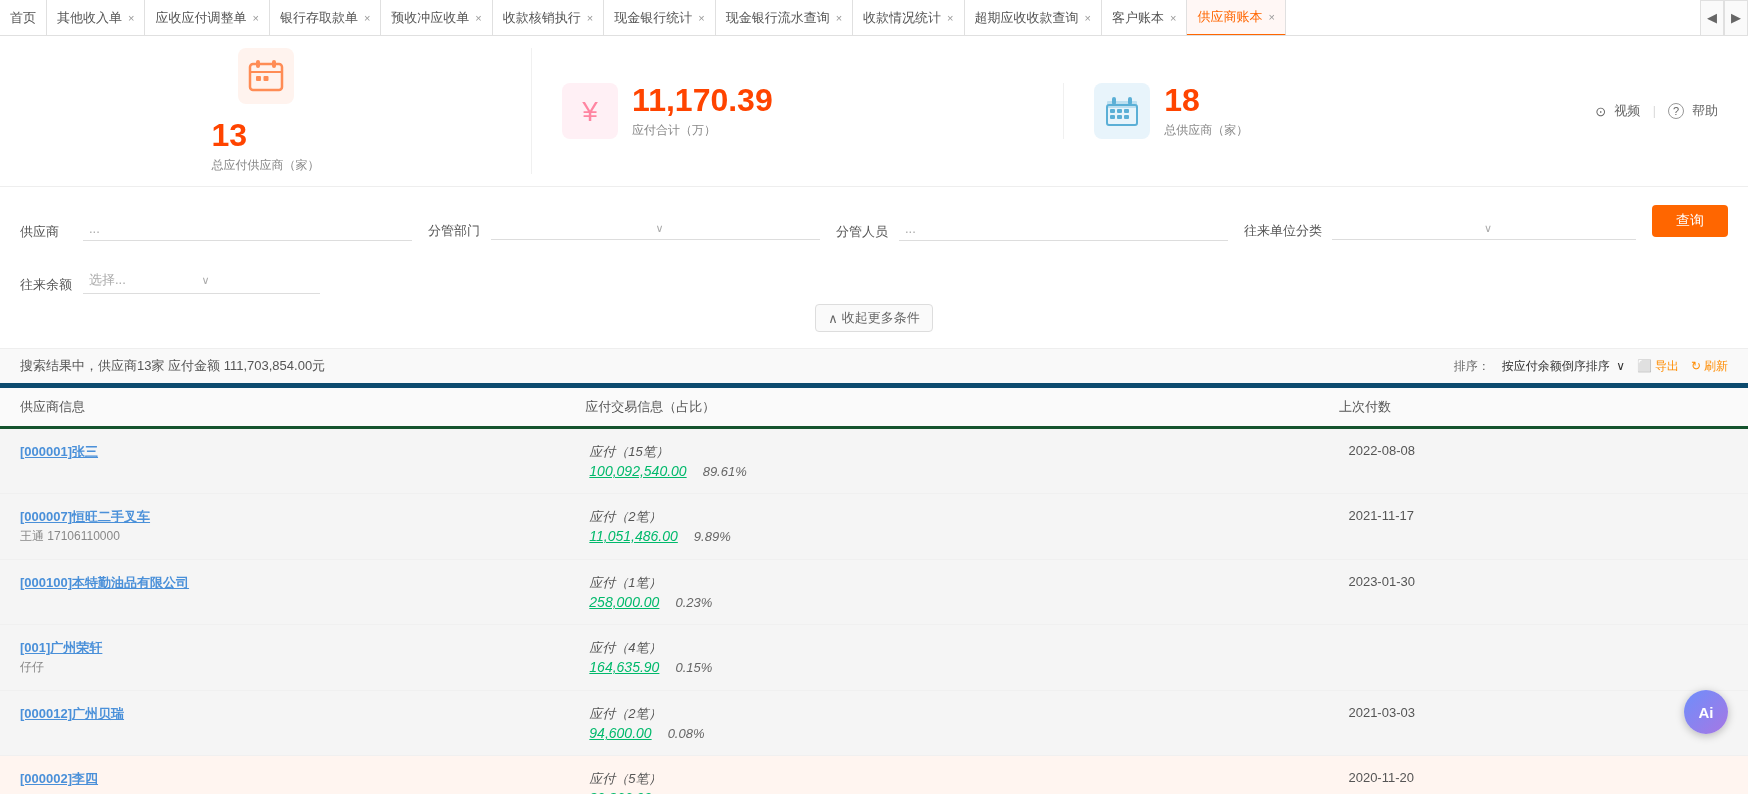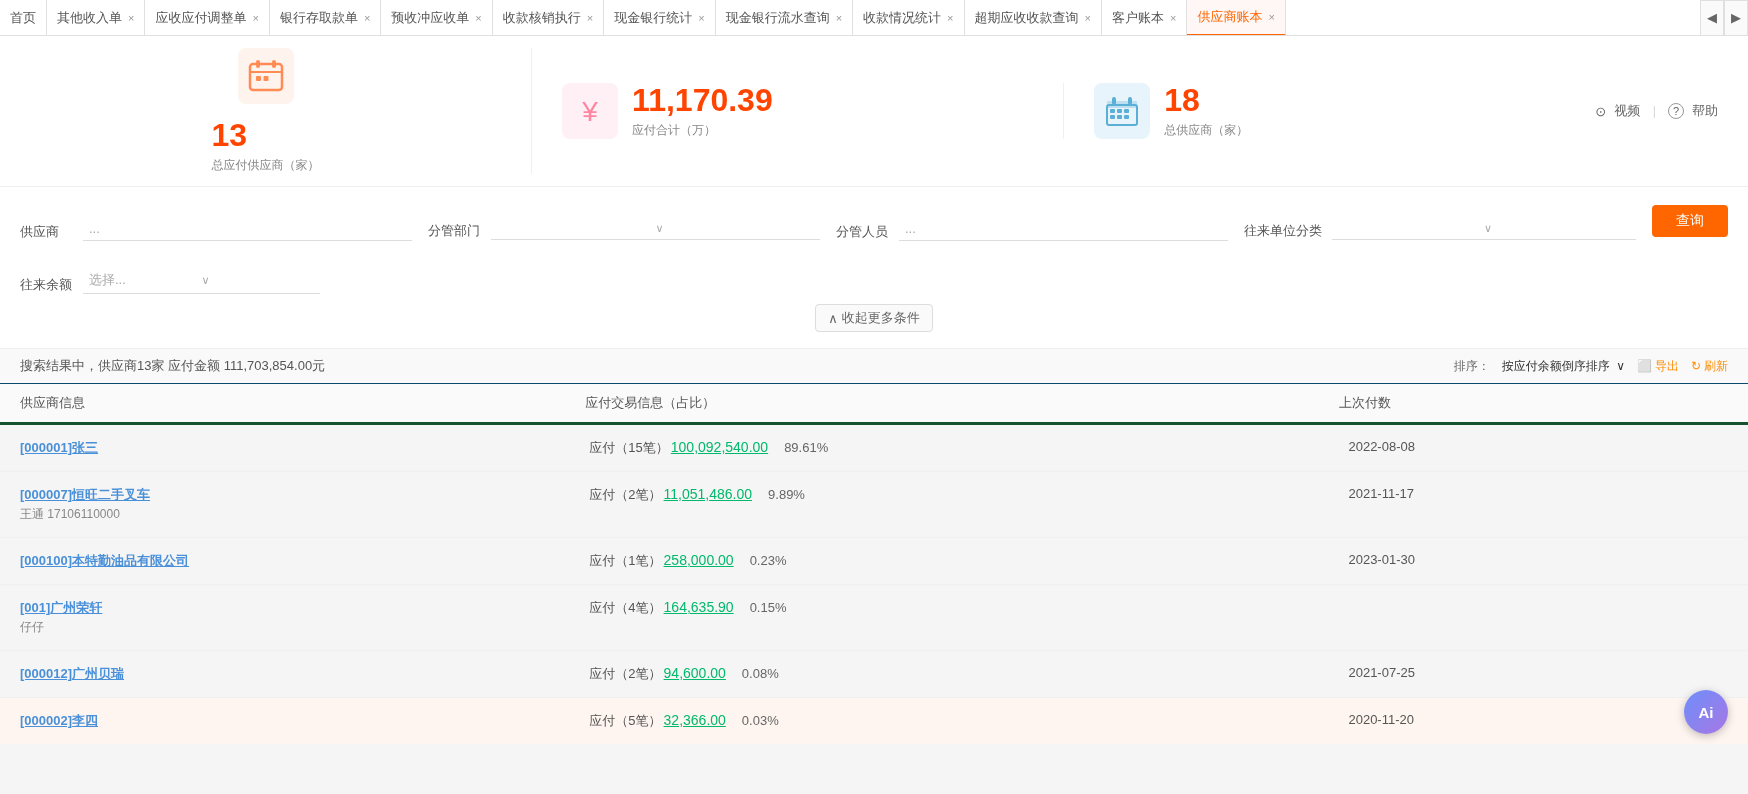--- a/index.html
+++ b/index.html
@@ -164,21 +164,21 @@
       margin: 0 auto 6px;
     }
 
     
     .results-bar {
       background: #f9f9f9;
       padding: 8px 20px;
       display: flex;
       align-items: center;
       justify-content: space-between;
-      border-bottom: 1px solid #0c4a6e;
+      border-bottom: 5px solid #0c4a6e;
       font-size: 13px;
       color: #555;
     }
     .results-right {
       display: flex;
       align-items: center;
       gap: 12px;
       font-size: 12px;
       color: #666;
     }
@@ -216,21 +216,21 @@
       text-decoration: underline;
       cursor: pointer;
       font-size: 13px;
       font-weight: bold;
     }
     .supplier-contact {
       font-size: 12px;
       color: #888;
       margin-top: 2px;
     }
-    .transaction-info { display: flex; align-items: flex-start; gap: 2px; }
+    .transaction-info { display: flex; align-items: flex-start; flex-direction: column; gap: 2px; font-style: italic; }
     .transaction-type { font-size: 13px; color: #555; }
     .transaction-amount {
       font-size: 14px;
       color: #00b96b;
       font-weight: 500;
       cursor: pointer;
       text-decoration: underline;
     }
     .transaction-row { display: flex; align-items: flex-end; gap: 16px; }
     .transaction-percent { font-size: 13px; color: #666; }
@@ -506,21 +506,21 @@
     <div class="col-transaction">
       <div class="transaction-info">
         <div class="transaction-type">应付（2笔）</div>
         <div class="transaction-row">
           <span class="transaction-amount">94,600.00</span>
           <span class="transaction-percent">0.08%</span>
         </div>
       </div>
     </div>
     <div class="col-last-pay">
-      <span class="last-pay-date">2021-07-25</span>
+      <span class="last-pay-date">2021-03-03</span>
     </div>
   </div>
       <div class="table-row highlighted">
     <div class="col-supplier">
       <div>
         <span class="supplier-link">[000002]</span><span class="supplier-link">李四</span>
       </div>
 
     </div>
     <div class="col-transaction">

